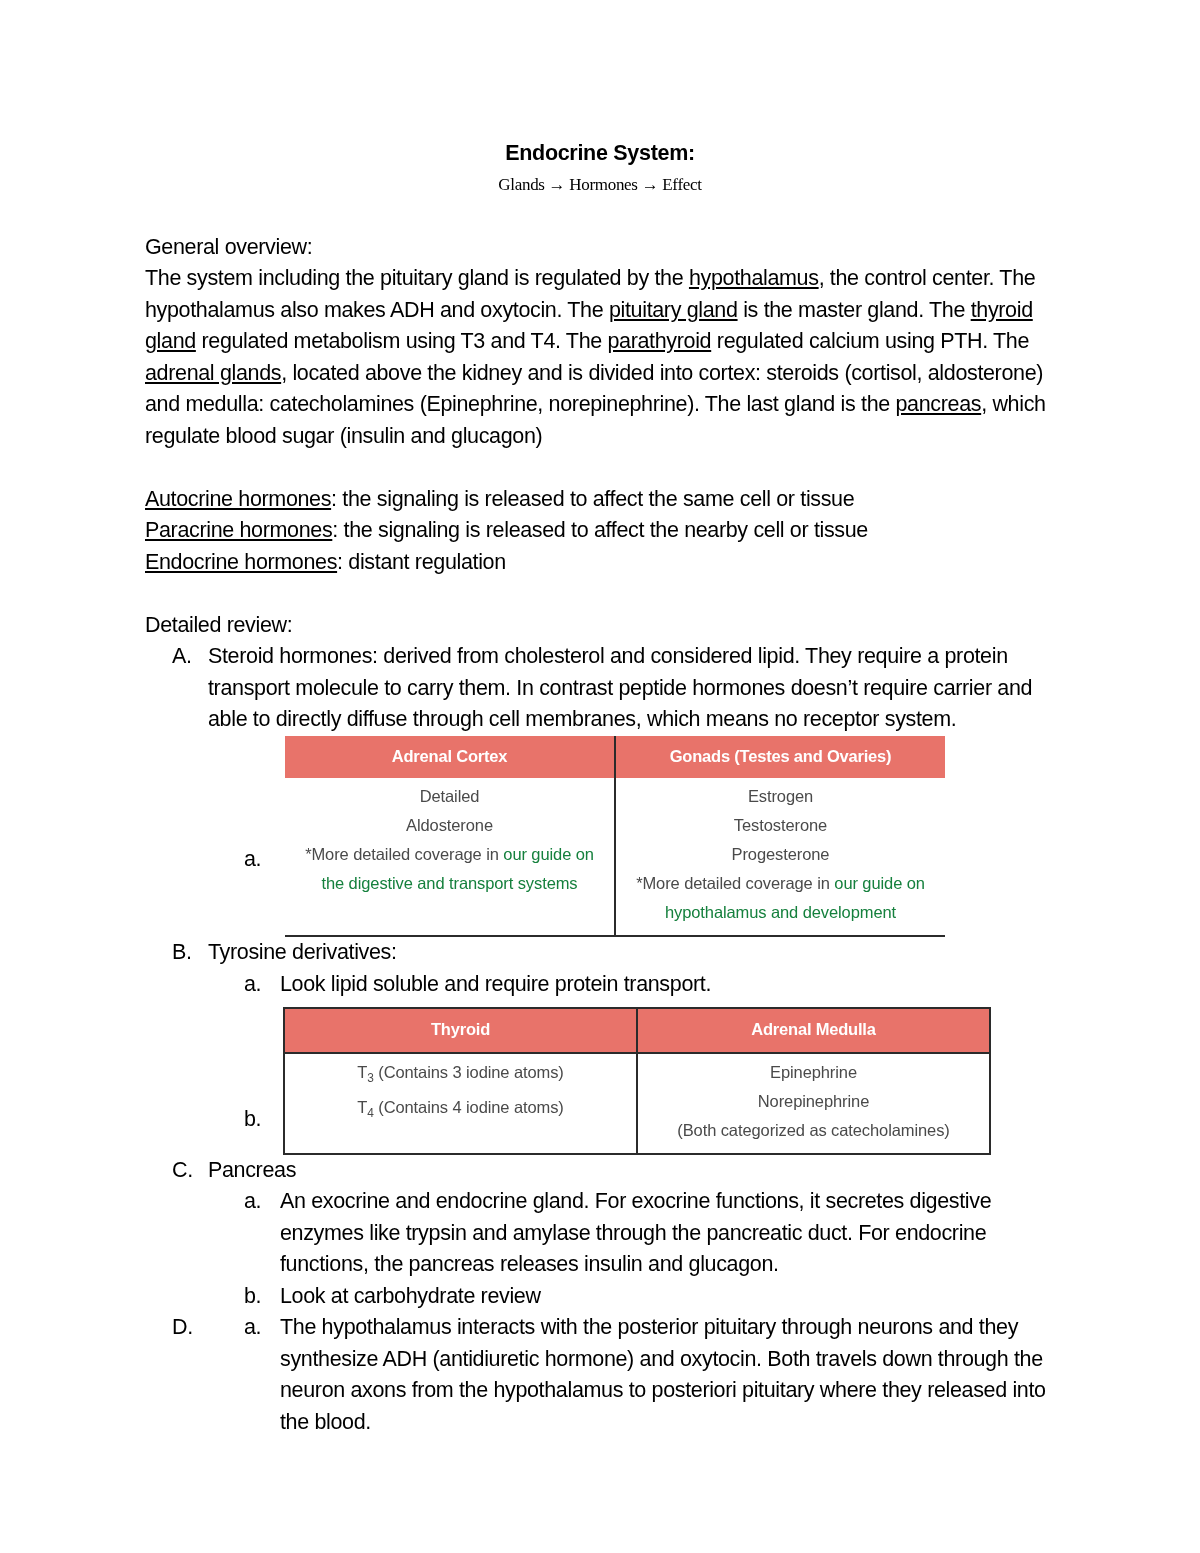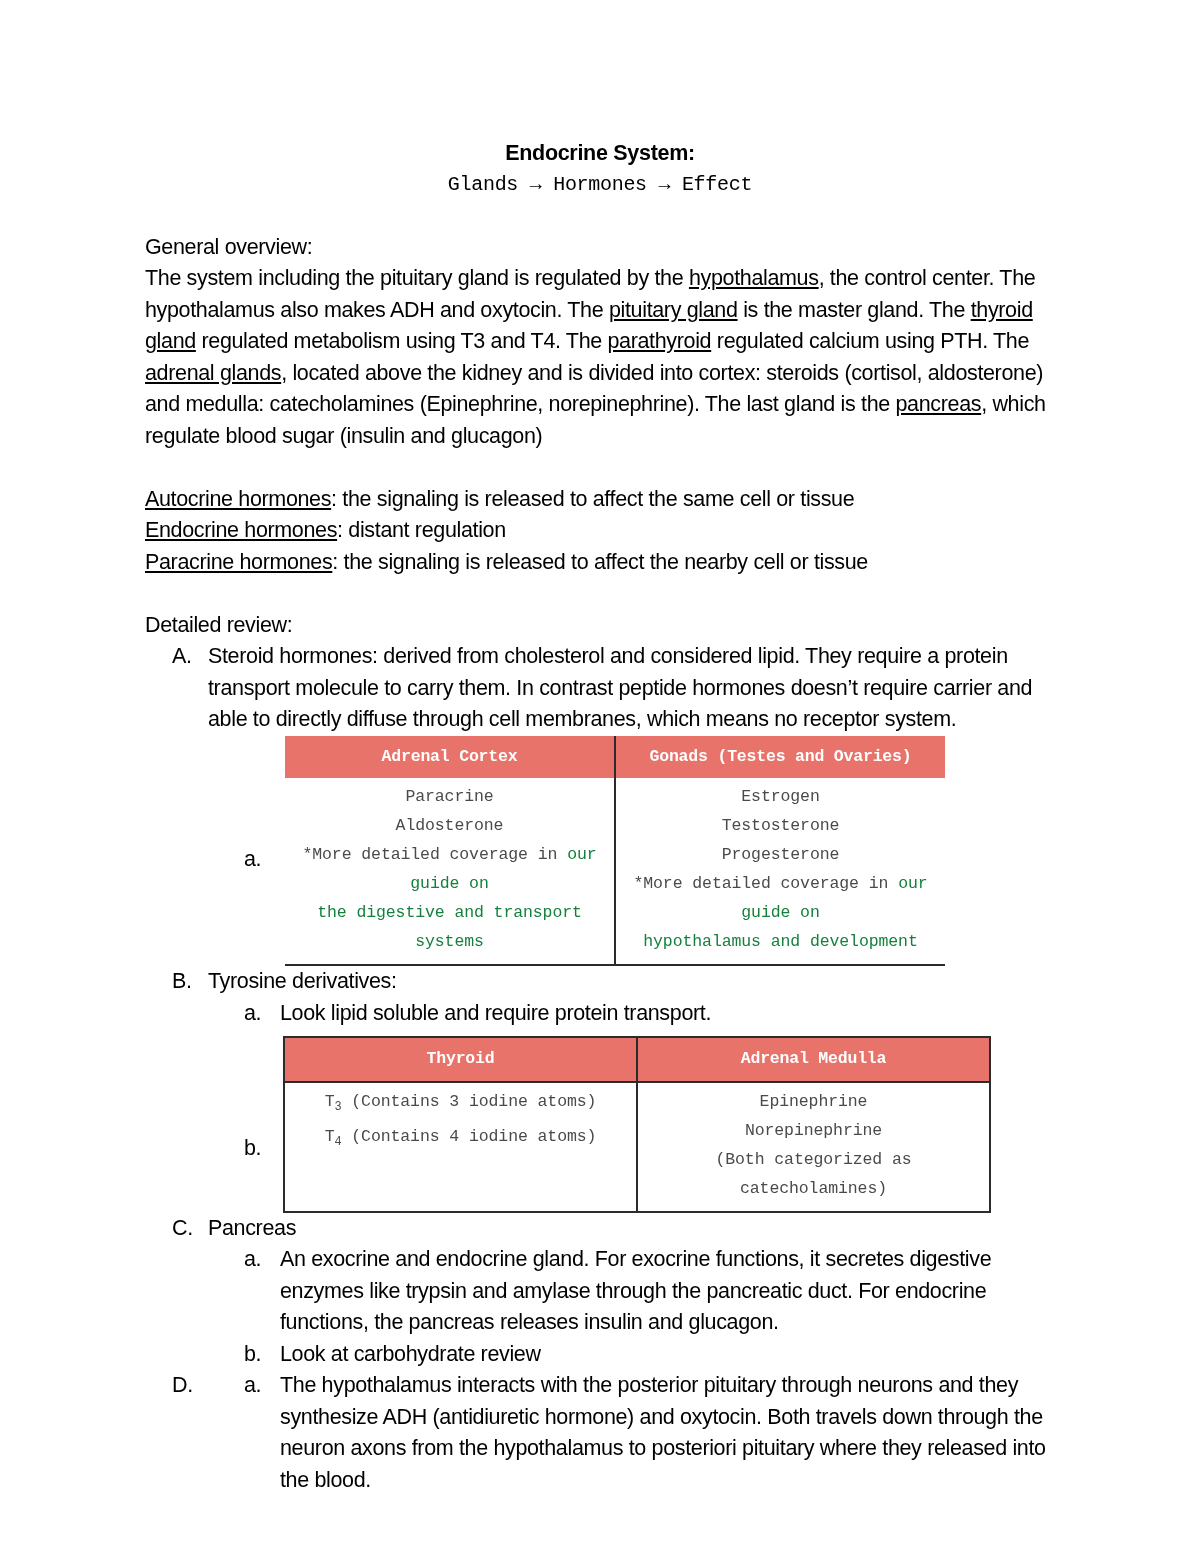--- a/index.html
+++ b/index.html
@@ -43,22 +43,22 @@
     font-weight: bold;
   }
   .title-line-1 {
     font-family: "Liberation Sans", sans-serif;
     font-size: 21.5px;
     line-height: 31px;
     font-weight: bold;
     letter-spacing: -0.3px;
   }
   .title-line-2 {
-    font-family: Liberation Mono, monospace;
-    font-size: 20px;
+    font-family: Liberation Serif, serif;
+    font-size: 17px;
     line-height: 31px;
     font-weight: normal;
     letter-spacing: -0.3px;
   }
   .spacer-line { height: 31.5px; }
 
   .para { margin: 0; }
   .u { text-decoration: underline; }
 
   
@@ -85,21 +85,21 @@
     top: 0;
     width: 34px;
     text-align: left;
   }
 
   
   .tbl-wrap { position: relative; }
 
   table.hormone-table {
     border-collapse: collapse;
-    font-family: Liberation Mono, monospace;
+    font-family: Liberation Sans, sans-serif;
     table-layout: fixed;
   }
   table.hormone-table th {
     background: #e8736a;
     color: #ffffff;
     font-weight: bold;
     font-size: 16.5px;
     text-align: center;
     padding: 5px 4px 6px 4px;
     letter-spacing: -0.2px;
@@ -159,24 +159,24 @@
     <div class="doc-text para">
       <span>The system including the pituitary gland is regulated by the </span><span class="u">hypothalamus</span><span>, the control center. The hypothalamus also makes ADH and oxytocin. The </span><span class="u">pituitary gland</span><span> is the master gland. The </span><span class="u">thyroid gland</span><span> regulated metabolism using T3 and T4. The </span><span class="u">parathyroid</span><span> regulated calcium using PTH. The </span><span class="u">adrenal glands</span><span>, located above the kidney and is divided into cortex: steroids (cortisol, aldosterone) and medulla: catecholamines (Epinephrine, norepinephrine). The last gland is the </span><span class="u">pancreas</span><span>, which regulate blood sugar (insulin and glucagon)</span>
     </div>
 
     <div class="spacer-line"></div>
 
     <div class="doc-text para">
       <span class="u">Autocrine hormones</span><span>: the signaling is released to affect the same cell or tissue</span>
     </div>
     <div class="doc-text para">
+      <span class="u">Paracrine hormones</span><span>: the signaling is released to affect the nearby cell or tissue</span>
+    </div>
+    <div class="doc-text para">
       <span class="u">Endocrine hormones</span><span>: distant regulation</span>
-    </div>
-    <div class="doc-text para">
-      <span class="u">Paracrine hormones</span><span>: the signaling is released to affect the nearby cell or tissue</span>
     </div>
 
     <div class="spacer-line"></div>
 
     <div class="doc-text para">Detailed review:</div>
 
     <div class="doc-text lvl1">
       <span class="marker">A.</span>
       <span>Steroid hormones: derived from cholesterol and considered lipid. They require a protein transport molecule to carry them. In contrast peptide hormones doesn’t require carrier and able to directly diffuse through cell membranes, which means no receptor system.</span>
     </div>
@@ -190,21 +190,21 @@
           </colgroup>
         <thead>
           <tr>
             <th class="h1">Adrenal Cortex</th>
             <th>Gonads (Testes and Ovaries)</th>
           </tr>
         </thead>
         <tbody>
           <tr>
             <td class="d1">
-              <span class="cell-line gray">Paracrine</span>
+              <span class="cell-line gray">Detailed</span>
               <span class="cell-line gray">Aldosterone</span>
               <span class="cell-line"><span class="gray">*More detailed coverage in </span><span class="red">our guide on</span></span>
               <span class="cell-line red">the digestive and transport systems</span>
             </td>
             <td>
               <span class="cell-line gray">Estrogen</span>
               <span class="cell-line gray">Testosterone</span>
               <span class="cell-line gray">Progesterone</span>
               <span class="cell-line"><span class="gray">*More detailed coverage in </span><span class="red">our guide on</span></span>
               <span class="cell-line red">hypothalamus and development</span>

